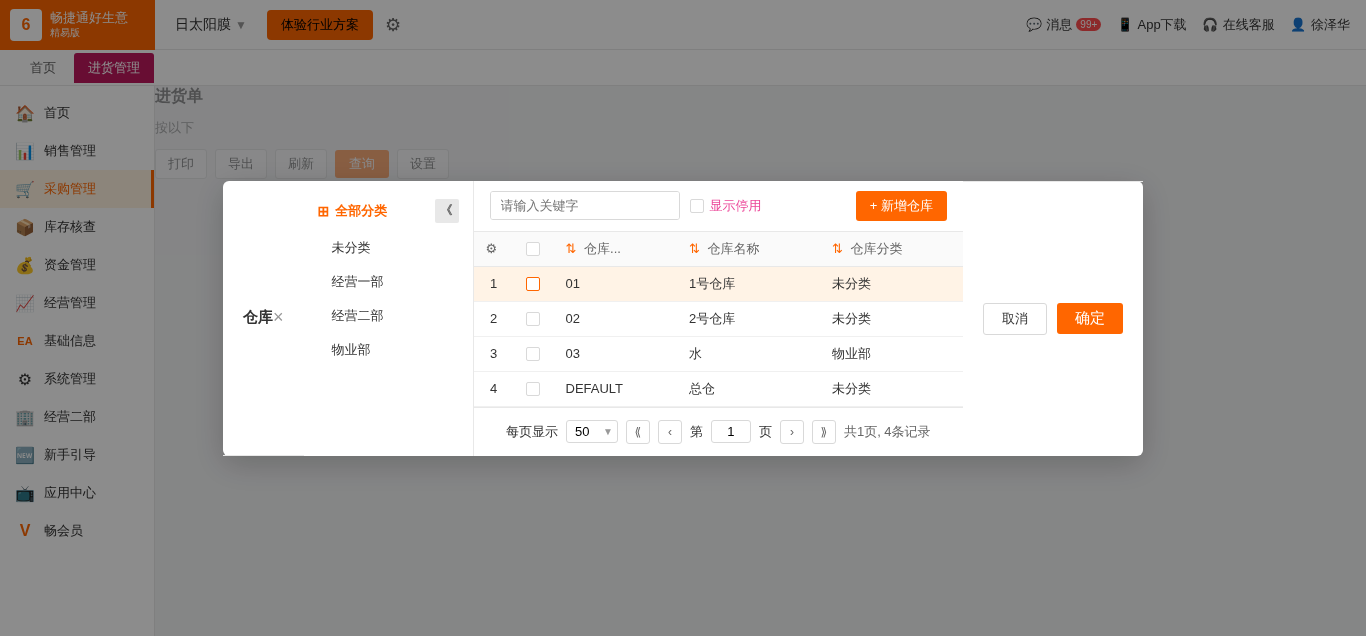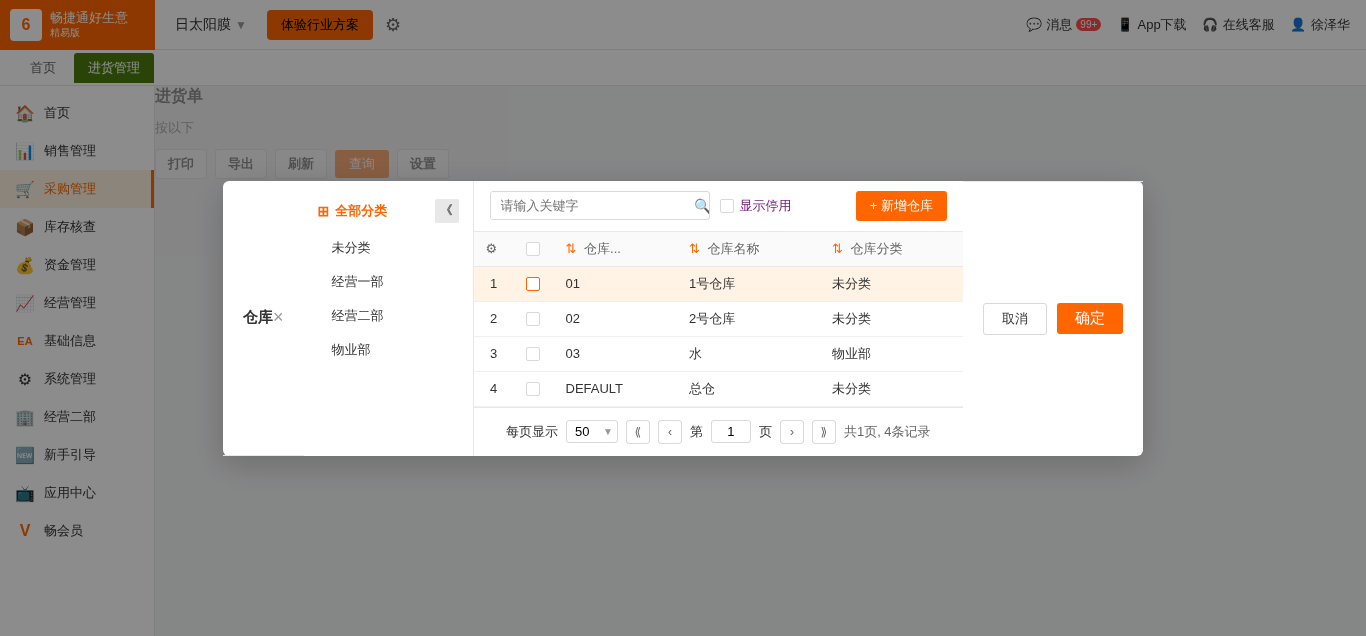--- a/index.html
+++ b/index.html
@@ -59,21 +59,21 @@
       display: flex;
       align-items: center;
       padding: 0 16px;
       border-bottom: 1px solid #e8e8e8;
       gap: 4px;
     }
     .page-tab {
       padding: 6px 14px; font-size: 13px; color: #666;
       border-radius: 3px 3px 0 0; cursor: pointer;
     }
-    .page-tab.active { color: #fff; background: #4d7c0f; }
+    .page-tab.active { color: #fff; background: #be185d; }
 
     
     .main-layout {
       display: flex;
       height: calc(636px - 86px);
     }
     .sidebar {
       width: 155px;
       background: #fff;
       border-right: 1px solid #e8e8e8;
@@ -153,27 +153,27 @@
       flex: 1; display: flex; flex-direction: column; overflow: hidden;
     }
     .table-toolbar {
       display: flex; align-items: center; gap: 10px;
       padding: 10px 16px;
       border-bottom: 1px solid #e8e8e8;
     }
     .search-box {
       display: flex; align-items: center;
       border: 1px solid #d9d9d9; border-radius: 3px;
-      overflow: hidden; width: 220px;
+      overflow: hidden; width: 190px;
     }
     .search-box input {
       border: none; outline: none; padding: 6px 10px; font-size: 13px; flex: 1; color: #bbb;
     }
     .search-box .search-icon-btn { padding: 0 8px; color: #999; cursor: pointer; font-size: 14px; }
-    .show-disabled { display: flex; align-items: center; gap: 6px; font-size: 13px; color: #701a75; }
+    .show-disabled { display: flex; align-items: center; gap: 6px; font-size: 13px; color: #ec4899; }
     .checkbox-square {
       width: 14px; height: 14px; border: 1px solid #d9d9d9;
       border-radius: 2px; background: #fff;
     }
     .add-btn {
       margin-left: auto;
       background: #ff6600; color: #fff;
       border: none; border-radius: 3px;
       padding: 6px 14px; font-size: 13px; cursor: pointer;
     }
@@ -237,21 +237,21 @@
 
     
     .content-behind {
       padding: 0; opacity: 0.5;
     }
     .toolbar-row {
       display: flex; align-items: center; gap: 8px; margin-bottom: 10px;
     }
     .tb-btn {
       border: 1px solid #d9d9d9; background: #fff; color: #333;
-      border-radius: 3px; padding: 5px 12px; font-size: 13px; cursor: pointer; font-weight: bold;
+      border-radius: 3px; padding: 5px 12px; font-size: 13px; cursor: pointer;
     }
     .tb-btn-orange {
       background: #ff6600; color: #fff; border: none;
       border-radius: 3px; padding: 5px 14px; font-size: 13px; cursor: pointer;
     }
   </style>
 </head>
 <body>
 
 <div class="top-nav">

